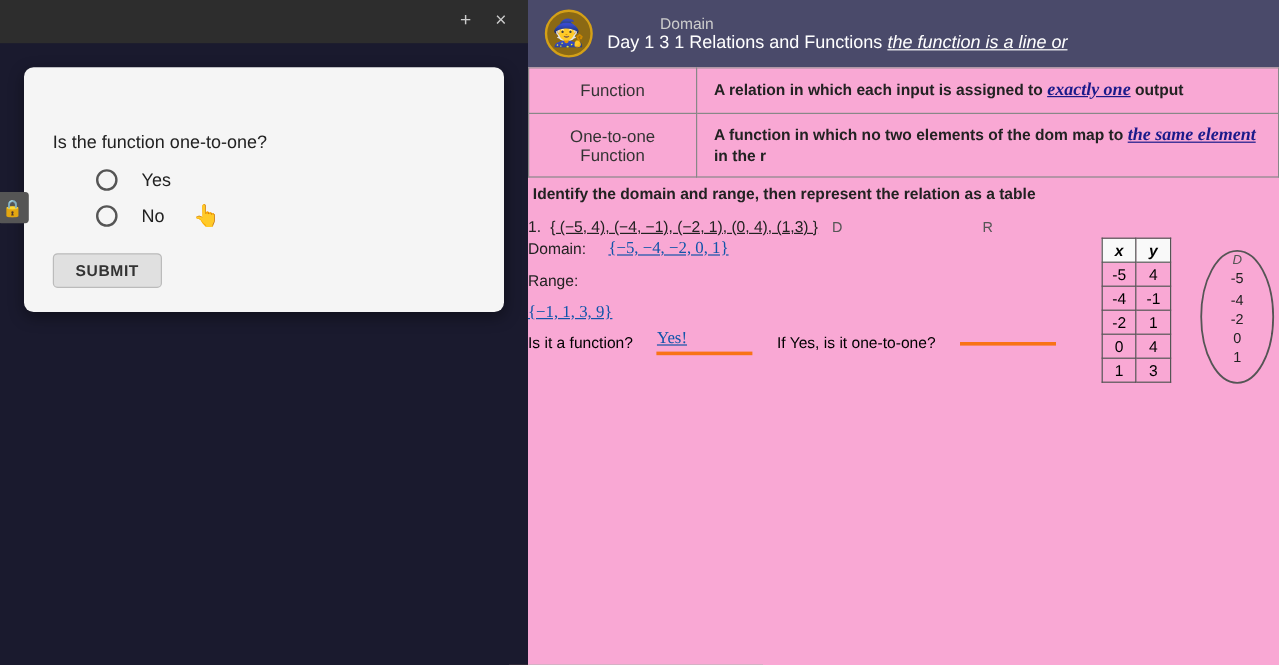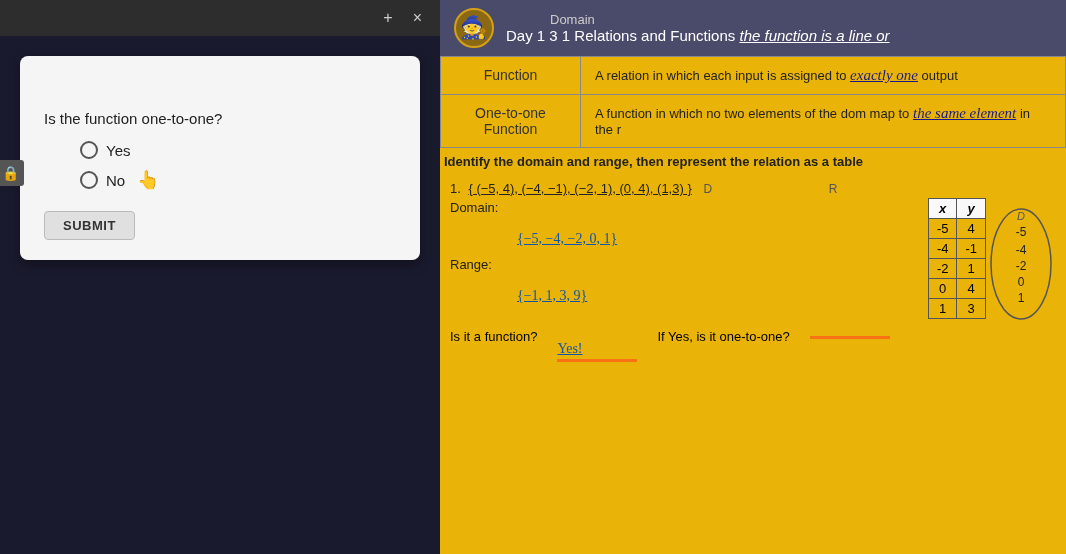--- a/index.html
+++ b/index.html
@@ -55,21 +55,21 @@
       font-size: 15px;
       color: #222;
       margin-bottom: 14px;
       font-weight: 500;
       margin-top: 34px;
     }
 
     .radio-option {
       display: flex;
       align-items: center;
-      gap: 8px;
+      gap: 20px;
       margin-bottom: 10px;
       cursor: pointer;
       padding-left: 36px;
     }
 
     .radio-circle {
       width: 18px;
       height: 18px;
       border-radius: 50%;
       border: 2px solid #555;
@@ -170,34 +170,35 @@
       font-style: italic;
       text-decoration: underline;
       color: #fff;
     }
 
     
     .content-area {
       flex: 1;
       padding: 0;
       overflow: hidden;
-      background: #eab308;
+      background: #f9a8d4;
     }
 
     
     .definitions-table {
       width: 100%;
       border-collapse: collapse;
       font-size: 14px;
     }
 
     .definitions-table td {
       border: 1px solid #888;
       padding: 10px 14px;
       vertical-align: top;
+      font-weight: bold;
     }
 
     .definitions-table .term-cell {
       width: 140px;
       font-size: 14px;
       color: #333;
       text-align: center;
       font-weight: normal;
     }
 
@@ -215,35 +216,34 @@
     }
 
     .section-header {
       font-size: 13px;
       font-weight: bold;
       padding: 6px 4px;
       color: #222;
     }
 
     .problem-area {
-      padding: 6px 10px;
+      padding: 6px 0;
     }
 
     .problem-line {
       font-size: 13px;
       margin-bottom: 4px;
       color: #222;
     }
 
     .handwritten-blue {
       font-family: 'Segoe Script', cursive;
       color: #1155aa;
       font-size: 14px;
       text-decoration: underline;
-      margin-top: 31px;
     }
 
     .domain-range-row {
       display: flex;
       align-items: flex-start;
       gap: 12px;
       margin-bottom: 4px;
     }
 
     .label-text {
@@ -350,28 +350,28 @@
 
     <div class="section-header">Identify the domain and range, then represent the relation as a table</div>
 
     <div class="problem-area">
       <div class="problem-line">
         <span>1.</span>
         <span style="text-decoration: underline; margin-left:4px;">{ (−5, 4), (−4, −1), (−2, 1), (0, 4), (1,3) }</span>
         <span style="margin-left:8px; font-size:12px; color:#555;">D &nbsp;&nbsp;&nbsp;&nbsp;&nbsp;&nbsp;&nbsp;&nbsp;&nbsp;&nbsp;&nbsp;&nbsp;&nbsp;&nbsp;&nbsp;&nbsp;&nbsp;&nbsp;&nbsp;&nbsp;&nbsp;&nbsp;&nbsp;&nbsp;&nbsp;&nbsp;&nbsp;&nbsp;&nbsp;&nbsp;&nbsp;&nbsp;&nbsp; R</span>
       </div>
 
-      <div style="display:flex; align-items:flex-start; margin-top:4px;justify-content:space-between;">
+      <div style="display:flex; gap:20px; align-items:flex-start; margin-top:4px;justify-content:space-between;">
         <div style="flex:1;">
           <div class="domain-range-row">
             <span class="label-text">Domain:</span>
             <span class="handwritten-blue">{−5, −4, −2, 0, 1}</span>
           </div>
 
-          <div class="domain-range-row" style="margin-top:10px;">
+          <div class="domain-range-row" style="margin-top:10px;flex-direction:column;">
             <span class="label-text">Range:</span>
             <span class="handwritten-blue">{−1, 1, 3, 9}</span>
           </div>
 
           <div class="bottom-row">
             <span>Is it a function?</span>
             <span class="handwritten-blue answer-line">Yes!</span>
             <span>If Yes, is it one-to-one?</span>
             <span class="answer-line"></span>
           </div>

